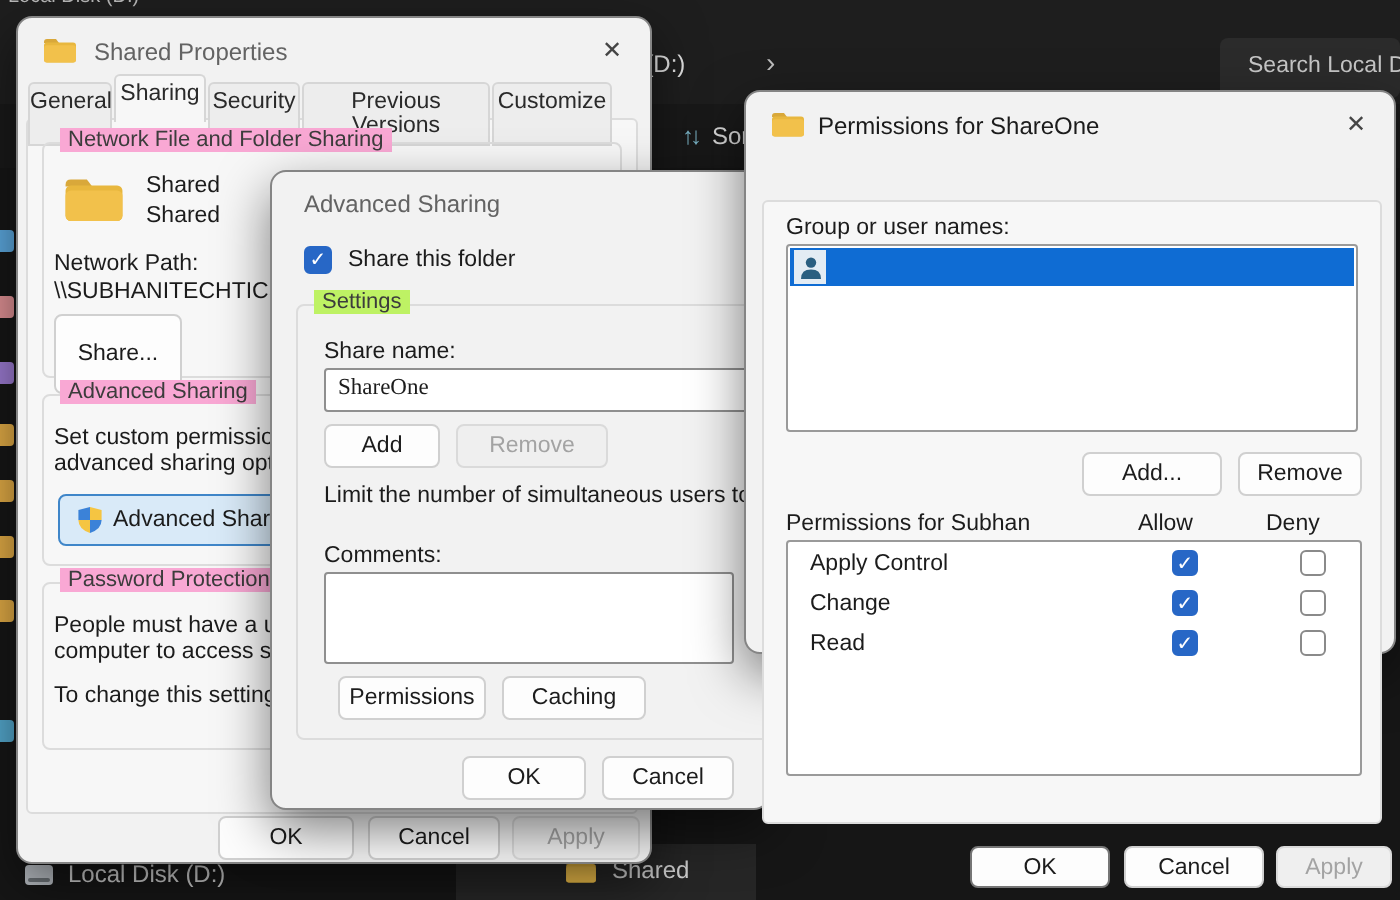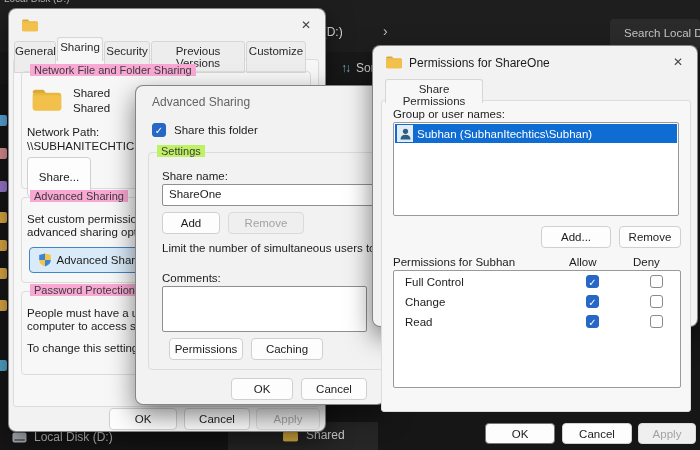--- a/index.html
+++ b/index.html
@@ -97,20 +97,21 @@
     </svg>
   <span>Shared</span>
 </div>
 
 <div class="dlg" id="dlg-properties" style="left:8px; top:8px; width:318px; height:424px; z-index:10;">
   <svg class="abs" style="left:12px; top:9px;" width="18" height="14" viewBox="0 0 18 14">
       <path d="M1 3 Q1 1.5 2.5 1.5 L7 1.5 L8.5 3.5 L1 3.5 Z" fill="#d9a83a"></path>
       <rect x="1" y="3.2" width="16" height="10" rx="1.5" fill="#e8b73e"></rect>
       <rect x="1" y="4.6" width="16" height="8.6" rx="1.5" fill="#f2c14b"></rect>
     </svg>
+  <div class="dlg-title inactive" style="left:38px; top:10px;">Shared Properties</div>
   <div class="close-x" style="right:10px; top:7px;">✕</div>
 
   <div class="panel" style="left:4px; top:50px; width:306px; height:348px;"></div>
   <div class="tab" style="left:5px; top:32px; width:42px;">General</div>
   <div class="tab active" style="left:48px; top:28px; width:46px;">Sharing</div>
   <div class="tab" style="left:95px; top:32px; width:46px;">Security</div>
   <div class="tab" style="left:142px; top:32px; width:94px;">Previous Versions</div>
   <div class="tab" style="left:237px; top:32px; width:60px;">Customize</div>
 
   <div class="group" style="left:12px; top:62px; width:290px; height:118px;">
@@ -162,21 +163,21 @@
 <div class="dlg" id="dlg-advanced" style="left:135px; top:85px; width:250px; height:320px; z-index:20;">
   <div class="dlg-title inactive" style="left:16px; top:9px;">Advanced Sharing</div>
 
   <div class="cb checked" style="left:16px; top:37px;"><span>✓</span></div>
   <div class="abs txt" style="left:38px; top:38px;">Share this folder</div>
 
   <div class="group" style="left:12px; top:66px; width:250px; height:218px;">
     <div class="legend g2">Settings</div>
   </div>
   <div class="abs txt" style="left:26px; top:84px;">Share name:</div>
-  <div class="field" style="left:26px; top:98px; width:224px; height:22px;">ShareOne</div>
+  <div class="field" style="left:26px; top:98px; width:224px; height:22px;font-family:Liberation Serif, serif;">ShareOne</div>
   <div class="btn" style="left:26px; top:126px; width:58px; height:22px;">Add</div>
   <div class="btn disabled" style="left:92px; top:126px; width:76px; height:22px;">Remove</div>
   <div class="abs txt" style="left:26px; top:156px;">Limit the number of simultaneous users to:</div>
   <div class="abs txt" style="left:26px; top:186px;">Comments:</div>
   <div class="field" style="left:26px; top:200px; width:205px; height:46px;"></div>
   <div class="btn" style="left:115px; top:252px; width:72px; height:22px;">Caching</div>
   <div class="btn" style="left:33px; top:252px; width:74px; height:22px;">Permissions</div>
 
   <div class="btn" style="left:95px; top:292px; width:62px; height:22px;">OK</div>
   <div class="btn" style="left:165px; top:292px; width:66px; height:22px;">Cancel</div>
@@ -185,44 +186,42 @@
 <div class="dlg" id="dlg-permissions" style="left:372px; top:45px; width:326px; height:282px; z-index:30;">
   <svg class="abs" style="left:12px; top:9px;" width="18" height="14" viewBox="0 0 18 14">
       <path d="M1 3 Q1 1.5 2.5 1.5 L7 1.5 L8.5 3.5 L1 3.5 Z" fill="#d9a83a"></path>
       <rect x="1" y="3.2" width="16" height="10" rx="1.5" fill="#e8b73e"></rect>
       <rect x="1" y="4.6" width="16" height="8.6" rx="1.5" fill="#f2c14b"></rect>
     </svg>
   <div class="dlg-title" style="left:36px; top:10px;">Permissions for ShareOne</div>
   <div class="close-x" style="right:10px; top:7px;">✕</div>
 
   <div class="panel" style="left:8px; top:54px; width:310px; height:312px;"></div>
-  <div class="tab active" style="left:12px; top:33px; width:98px;">Share Permissions</div>
 
   <div class="abs txt" style="left:20px; top:62px;">Group or user names:</div>
   <div class="listbox" style="left:20px; top:76px; width:286px; height:94px;">
     <div class="sel-row">
       <span class="usericon-bg">
         <svg width="11" height="12" viewBox="0 0 11 12">
             <circle cx="5.5" cy="3.3" r="2.6" fill="#2a5f81"></circle>
             <path d="M0.5 11.5 Q0.5 6.8 5.5 6.8 Q10.5 6.8 10.5 11.5 Z" fill="#2a5f81"></path>
           </svg>
       </span>
-      <span class="name">Subhan (SubhanItechtics\Subhan)</span>
     </div>
   </div>
   <div class="btn" style="left:168px; top:180px; width:70px; height:22px;">Add...</div>
   <div class="btn" style="left:246px; top:180px; width:62px; height:22px;">Remove</div>
 
   <div class="abs txt" style="left:20px; top:210px;">Permissions for Subhan</div>
   <div class="colhdr" style="left:196px; top:210px;">Allow</div>
   <div class="colhdr" style="left:260px; top:210px;">Deny</div>
 
   <div class="listbox" style="left:20px; top:224px; width:288px; height:118px;"></div>
 
-  <div class="abs txt" style="left:32px; top:230px;">Full Control</div>
+  <div class="abs txt" style="left:32px; top:230px;">Apply Control</div>
   <div class="cb checked" style="left:213px; top:229px; width:13px; height:13px;"><span>✓</span></div>
   <div class="cb" style="left:277px; top:229px; width:13px; height:13px;"></div>
 
   <div class="abs txt" style="left:32px; top:250px;">Change</div>
   <div class="cb checked" style="left:213px; top:249px; width:13px; height:13px;"><span>✓</span></div>
   <div class="cb" style="left:277px; top:249px; width:13px; height:13px;"></div>
 
   <div class="abs txt" style="left:32px; top:270px;">Read</div>
   <div class="cb checked" style="left:213px; top:269px; width:13px; height:13px;"><span>✓</span></div>
   <div class="cb" style="left:277px; top:269px; width:13px; height:13px;"></div>

